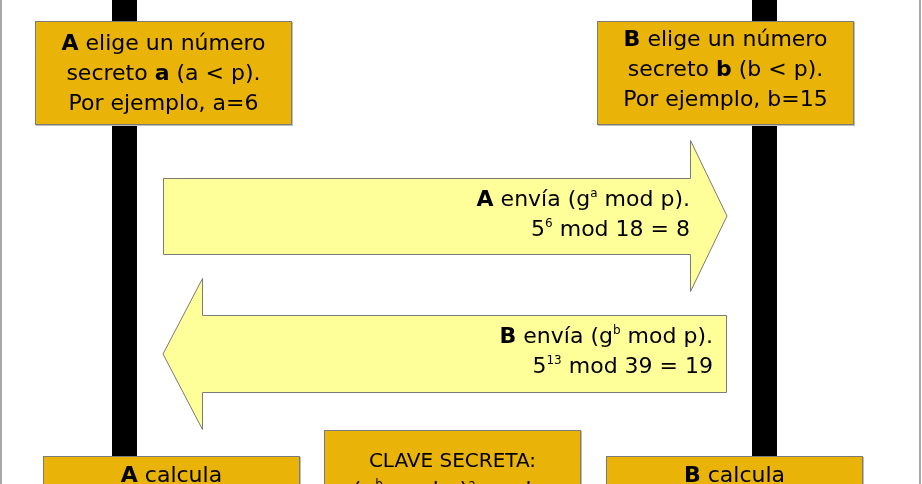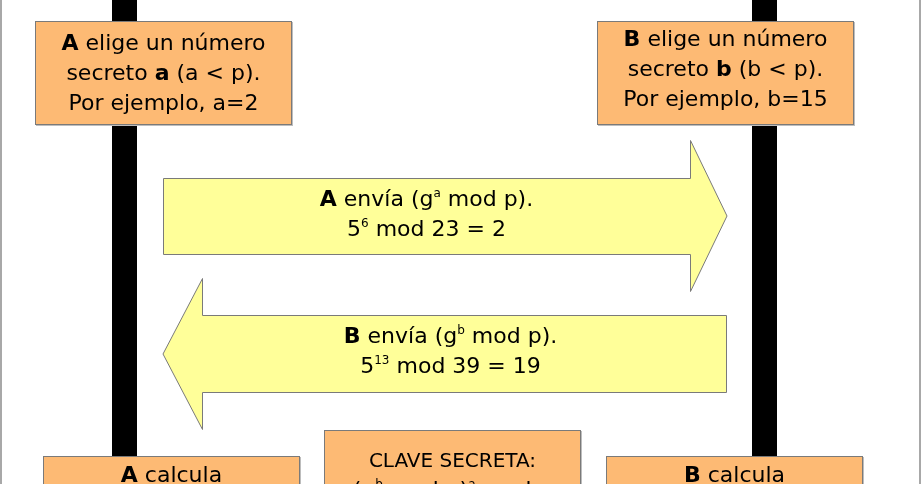--- a/index.html
+++ b/index.html
@@ -7,60 +7,60 @@
       width: 922px; height: 484px; overflow: hidden; position: relative;
       background: #ffffff;
       font-family: "DejaVu Sans", "Liberation Sans", sans-serif;
       color: #000;
     }
     .edge { position: absolute; top: 0; bottom: 0; width: 2px; background: #a8a8a8; }
     .edge.left { left: 0; }
     .edge.right { left: 919px; }
     .lifeline { position: absolute; top: 0; width: 25px; height: 470px; background: #000; }
     .box {
-      position: absolute; background: #fdba74; border: 1px solid #7a7a7a;
+      position: absolute; background: #eab308; border: 1px solid #7a7a7a;
       box-sizing: border-box; text-align: center; font-size: 22px; line-height: 30px;
       box-shadow: 1px 1px 0 #bdbdbd;
     }
     .box b { font-weight: bold; }
     .arrow { position: absolute; }
     .arrow svg { position: absolute; left: 0; top: 0; }
     .arrow .txt {
-      position: absolute; text-align: center; font-size: 22px; line-height: 30px;
+      position: absolute; text-align: right; font-size: 22px; line-height: 30px;
     }
     sup { font-size: 12px; line-height: 0; vertical-align: 9px; }
   </style>
 </head>
 <body>
 
 <div class="edge left"></div>
 <div class="edge right"></div>
 
 <div class="lifeline" style="left:112px;"></div>
 <div class="lifeline" style="left:752px;"></div>
 
 <div class="box" style="left:35px; top:21px; width:257px; height:104px; padding-top:6px;">
   <div><b>A</b><span> elige un número</span></div>
   <div><span>secreto </span><b>a</b><span> (a &lt; p).</span></div>
-  <div>Por ejemplo, a=2</div>
+  <div>Por ejemplo, a=6</div>
 </div>
 
 <div class="box" style="left:597px; top:21px; width:257px; height:104px; padding-top:2px;">
   <div><b>B</b><span> elige un número</span></div>
   <div><span>secreto </span><b>b</b><span> (b &lt; p).</span></div>
   <div>Por ejemplo, b=15</div>
 </div>
 
 <div class="arrow" style="left:160px; top:138px; width:570px; height:158px;">
   <svg width="570" height="158">
     <polygon points="3.5,40.5 530.5,40.5 530.5,2.5 567,78 530.5,153.5 530.5,116.5 3.5,116.5" fill="#ffff99" stroke="#7a7a7a" stroke-width="1"></polygon>
   </svg>
   <div class="txt" style="left:3px; top:46px; width:527px;">
     <div><b>A</b><span> envía (g</span><sup>a</sup><span> mod p).</span></div>
-    <div><span>5</span><sup>6</sup><span> mod 23 = 2</span></div>
+    <div><span>5</span><sup>6</sup><span> mod 18 = 8</span></div>
   </div>
 </div>
 
 <div class="arrow" style="left:160px; top:276px; width:570px; height:158px;">
   <svg width="570" height="158">
     <polygon points="566.5,39.5 42.5,39.5 42.5,2.5 3,78 42.5,153.5 42.5,116.5 566.5,116.5" fill="#ffff99" stroke="#7a7a7a" stroke-width="1"></polygon>
   </svg>
   <div class="txt" style="left:28px; top:45px; width:525px;">
     <div><b>B</b><span> envía (g</span><sup>b</sup><span> mod p).</span></div>
     <div><span>5</span><sup>13</sup><span> mod 39 = 19</span></div>

